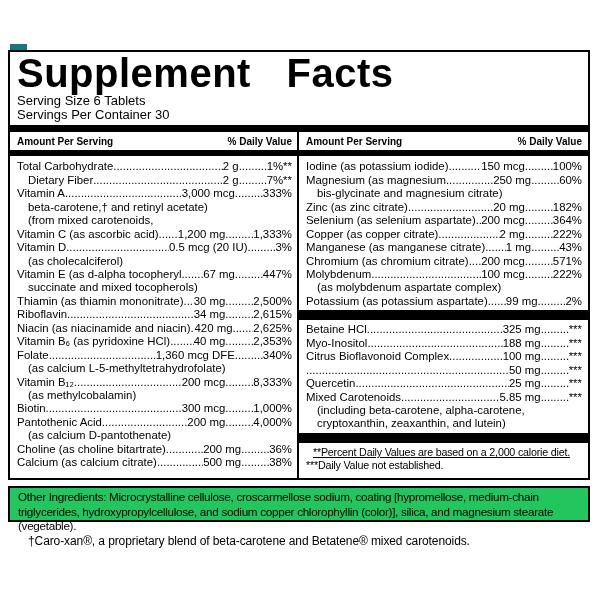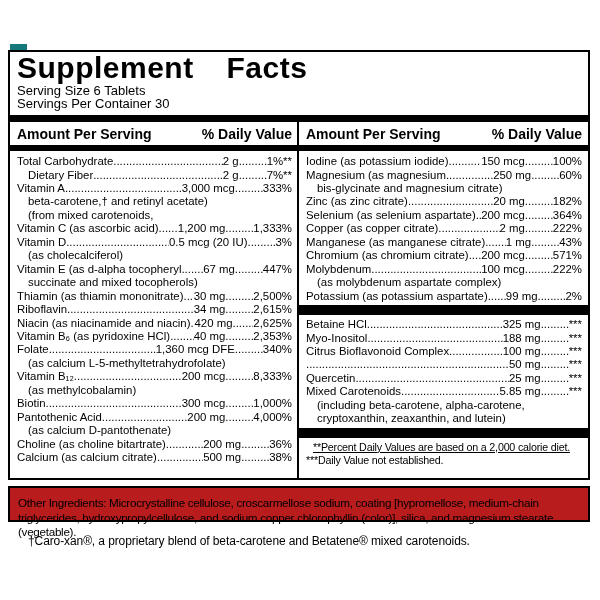--- a/index.html
+++ b/index.html
@@ -9,50 +9,50 @@
     -webkit-font-smoothing:antialiased;
   }
   .marker{position:absolute;left:10px;top:44px;width:17px;height:17px;}
   .panel{
     position:absolute;left:8px;top:50px;width:582px;height:430px;
     border:2px solid #000;box-sizing:border-box;display:flex;flex-direction:column;
     background:#fff;
   }
   .pad{padding:1px 7px 0 7px;}
   .title{
-    font-size:30px;font-weight:bold;letter-spacing:.5px;word-spacing:24px;
+    font-size:40px;font-weight:bold;letter-spacing:.5px;word-spacing:24px;
     line-height:1.02;white-space:nowrap;
   }
   .serv{font-size:13px;line-height:1.06;}
   .bar1{height:7px;background:#000;margin-top:4px;}
   .cols{flex:1;display:flex;min-height:0;}
   .col{width:50%;box-sizing:border-box;display:flex;flex-direction:column;}
   .col.left{border-right:2px solid #000;padding:0 5px 0 7px;}
   .col.right{padding:0 6px 0 7px;}
-  .colhead{display:flex;justify-content:space-between;font-weight:bold;font-size:14px;padding:4px 0 3px 0;}
+  .colhead{display:flex;justify-content:space-between;font-weight:bold;font-size:10px;padding:4px 0 3px 0;}
   .bar2{height:6px;background:#000;}
   .col.left .bar2{margin:0 -5px 0 -7px;}
   .col.right .bar2{margin:0 -6px 0 -7px;}
   .rows{padding-top:4px;font-size:11.4px;line-height:13.45px;}
   .row{display:flex;align-items:baseline;white-space:nowrap;}
   .nm{flex:0 0 auto;}
   .nm.ind{padding-left:11px;}
   .sub{padding-left:11px;white-space:nowrap;overflow:hidden;}
   .l1{flex:1 1 0;min-width:4px;overflow:hidden;}
   .l1::after,.l2::after{content:"...................................................................................";}
   .l2{flex:0 1 28px;min-width:6px;overflow:hidden;}
   .amt{flex:0 0 auto;}
   .pct{flex:0 0 auto;text-align:right;}
   .rowbar{height:10px;background:#000;margin:2px -6px 3px -7px;}
   .note{font-size:10.7px;line-height:13px;letter-spacing:-.2px;white-space:nowrap;overflow:hidden;}
   .note.ind{padding-left:7px;text-decoration:underline;}
   .oibox{
     position:absolute;left:8px;top:486px;width:582px;height:36px;
-    border:2px solid #000;box-sizing:border-box;padding:8px 8px;
-    font-size:11.7px;line-height:1.24;letter-spacing:-.3px;background:#b91c1c;
+    border:2px solid #000;box-sizing:border-box;padding:2px 8px;
+    font-size:11.7px;line-height:1.24;letter-spacing:-.3px;background:#22c55e;
   }
   .footnote{position:absolute;left:28px;top:534px;font-size:12px;letter-spacing:-.1px;}
   i{font-style:italic;}
 </style>
 </head>
 <body>
 
 <div class="marker" style="background: rgb(23, 120, 124);"></div>
 
 <div class="panel">

